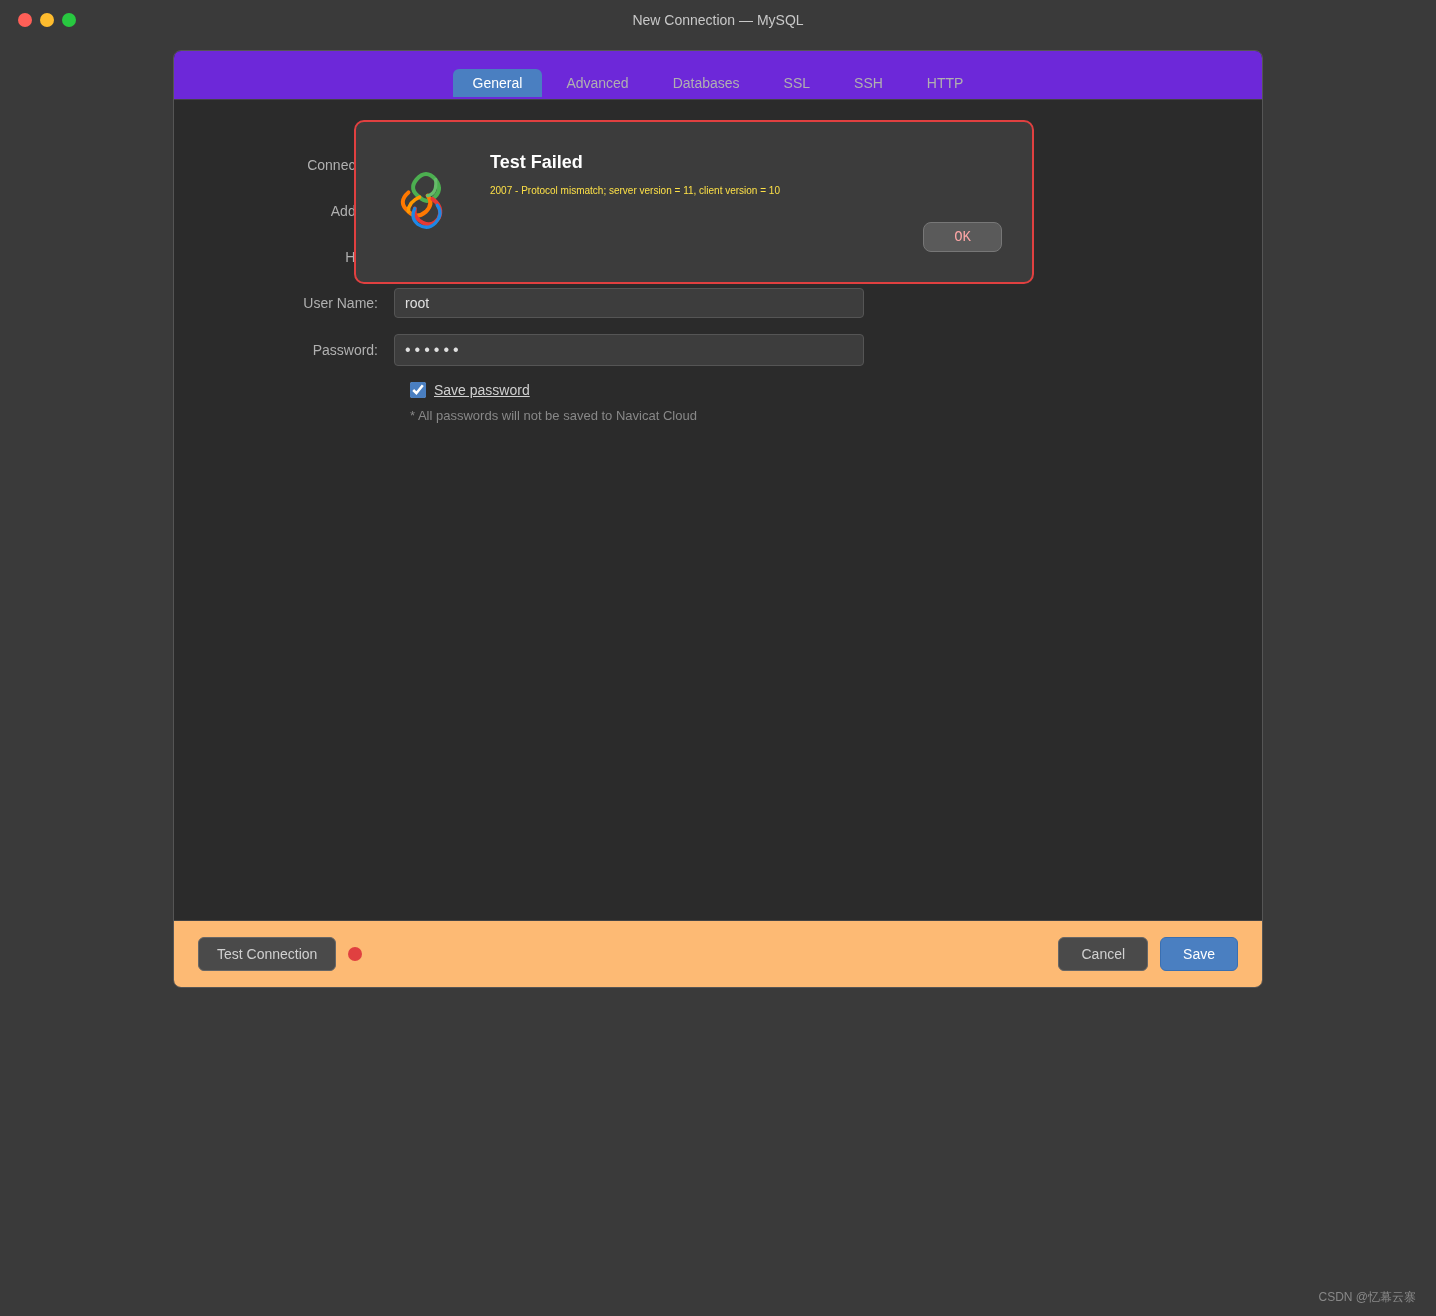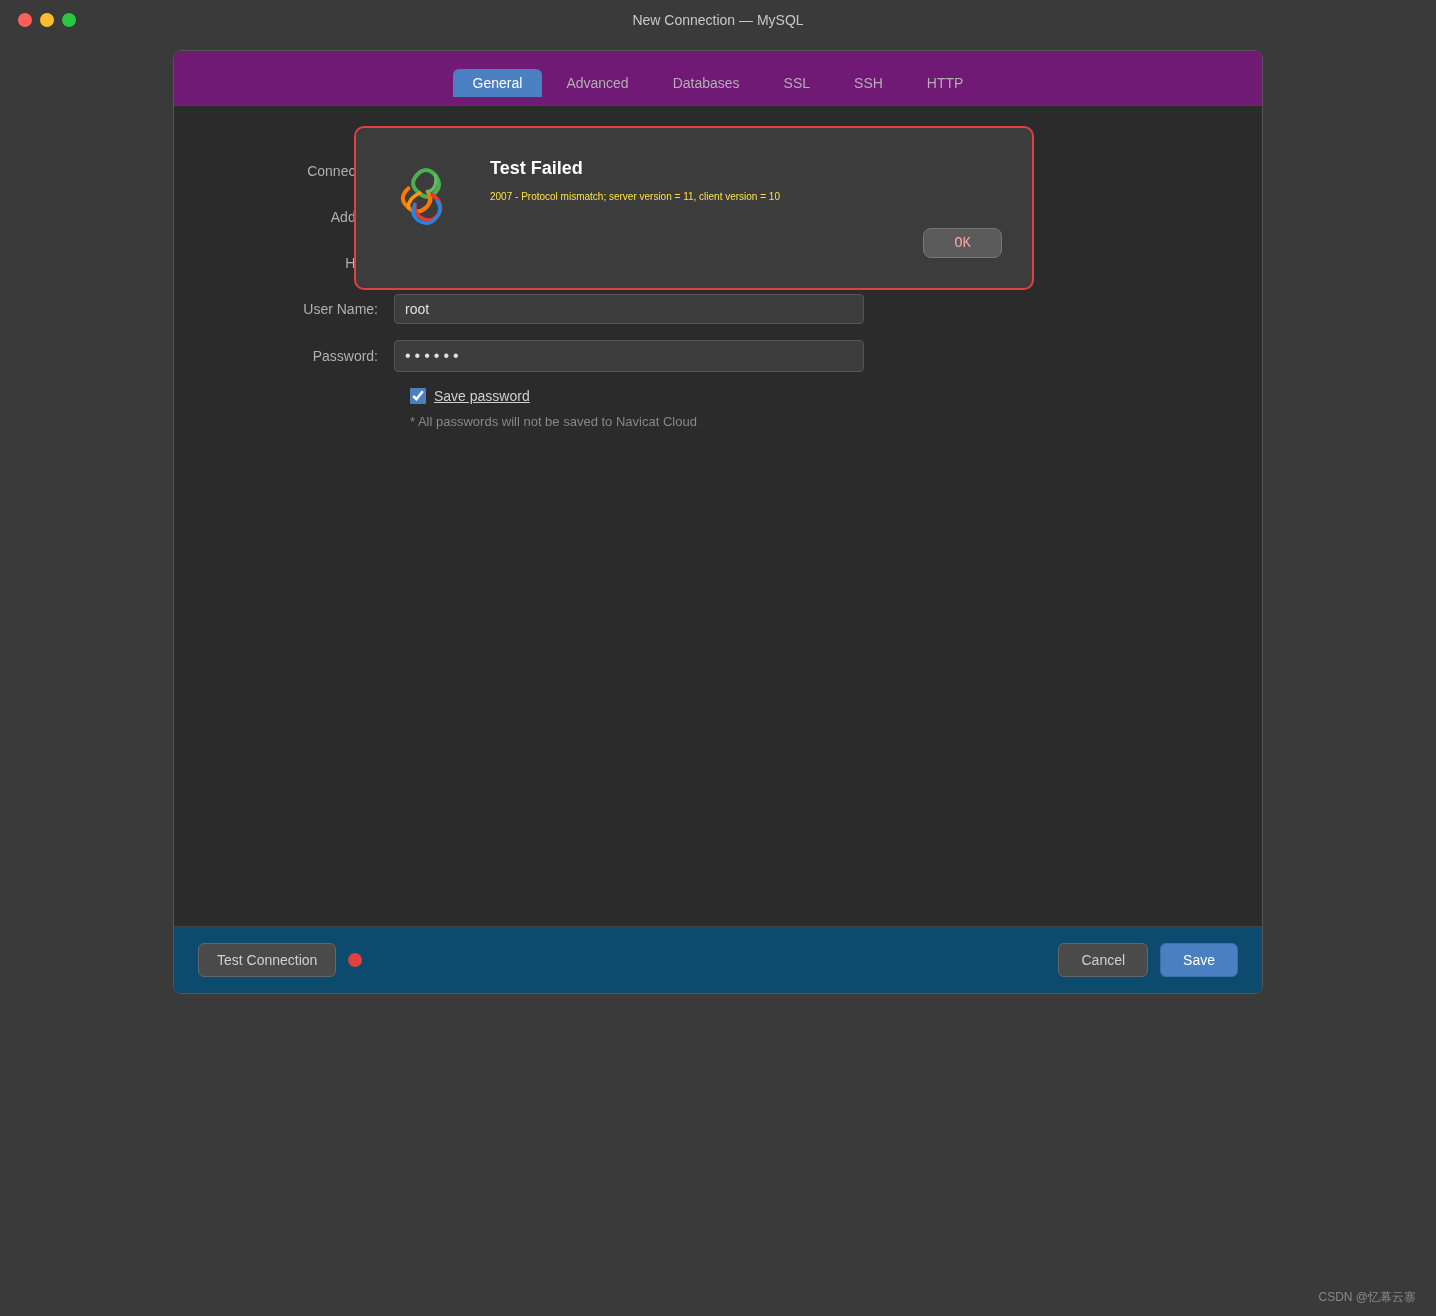--- a/index.html
+++ b/index.html
@@ -53,22 +53,22 @@
       width: 1090px;
       background: #2d2d2d;
       border-radius: 8px;
       border: 1px solid #555;
       overflow: hidden;
       margin-top: 10px;
     }
 
     
     .tab-bar {
-      background: #701a75;
-      padding: 18px 0 8px 0;
+      background: #6d28d9;
+      padding: 18px 0 2px 0;
       display: flex;
       justify-content: center;
       gap: 4px;
       border-bottom: 1px solid #444;
     }
 
     .tab {
       padding: 6px 20px;
       border-radius: 6px 6px 0 0;
       font-size: 14px;
@@ -98,21 +98,21 @@
       position: absolute;
       top: 20px;
       left: 180px;
       width: 680px;
       background: #3c3c3c;
       border-radius: 10px;
       border: 2px solid #e04040;
       padding: 30px;
       z-index: 10;
       display: flex;
-      align-items: flex-start;
+      align-items: center;
       gap: 24px;
     }
 
     
     .navicat-logo {
       width: 80px;
       height: 80px;
       flex-shrink: 0;
     }
 
@@ -252,21 +252,21 @@
     .note-text {
       margin-left: 176px;
       color: #888;
       font-size: 13px;
     }
 
     
     .bottom-bar {
       width: 100%;
       padding: 16px 24px;
-      background: #0c4a6e;
+      background: #fdba74;
       display: flex;
       justify-content: space-between;
       border-top: 1px solid #444;
     }
 
     .bottom-left {
       display: flex;
       align-items: center;
       gap: 12px;
     }

